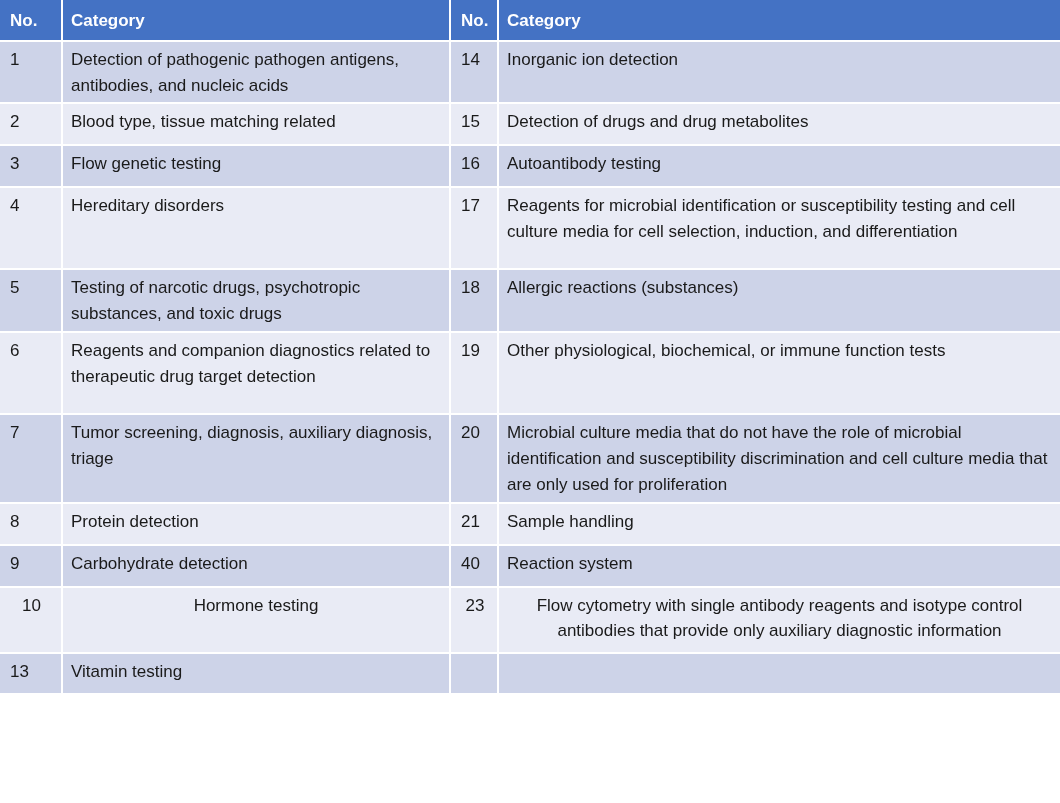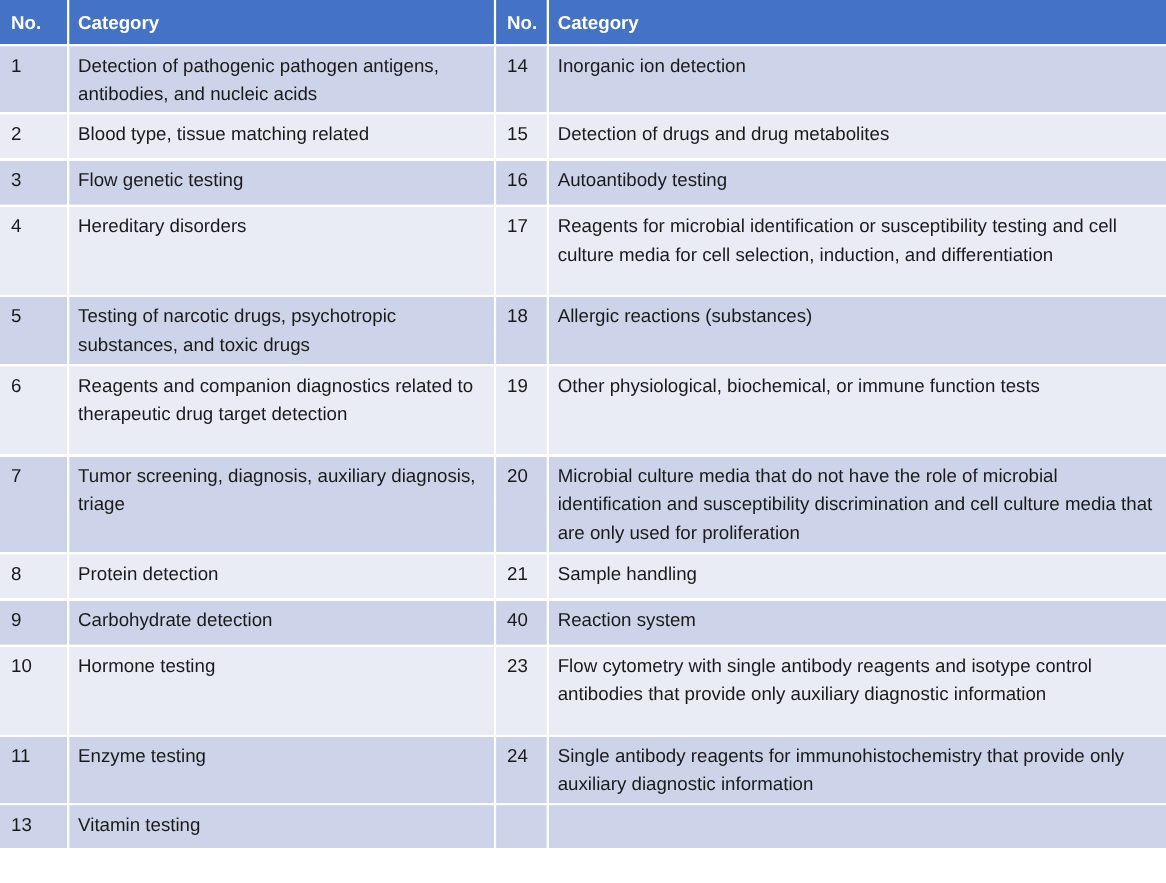--- a/index.html
+++ b/index.html
@@ -107,31 +107,25 @@
         <td>Protein detection</td>
         <td class="no-col">21</td>
         <td>Sample handling</td>
       </tr>
       <tr class="band-dark" style="height: 42px;">
         <td class="no-col">9</td>
         <td>Carbohydrate detection</td>
         <td class="no-col">40</td>
         <td>Reaction system</td>
       </tr>
-      <tr class="band-light" style="height: 82px;">
+      <tr class="band-light" style="height: 66px; text-align: center;">
         <td class="no-col">10</td>
         <td>Hormone testing</td>
         <td class="no-col">23</td>
         <td>Flow cytometry with single antibody reagents and isotype control antibodies that provide only auxiliary diagnostic information</td>
-      </tr>
-      <tr class="band-dark" style="height: 55px;">
-        <td class="no-col">11</td>
-        <td>Enzyme testing</td>
-        <td class="no-col">24</td>
-        <td>Single antibody reagents for immunohistochemistry that provide only auxiliary diagnostic information</td>
       </tr>
       <tr class="band-dark" style="height: 40px;">
         <td class="no-col">13</td>
         <td>Vitamin testing</td>
         <td class="no-col"></td>
         <td></td>
       </tr>
     </tbody>
 </table>
 

